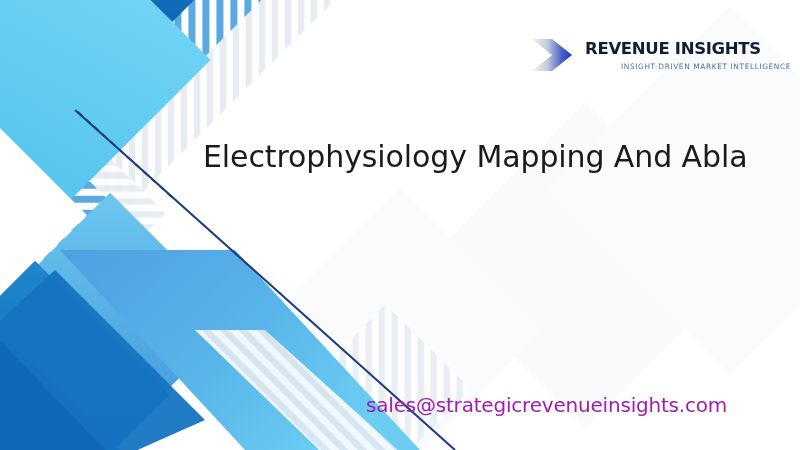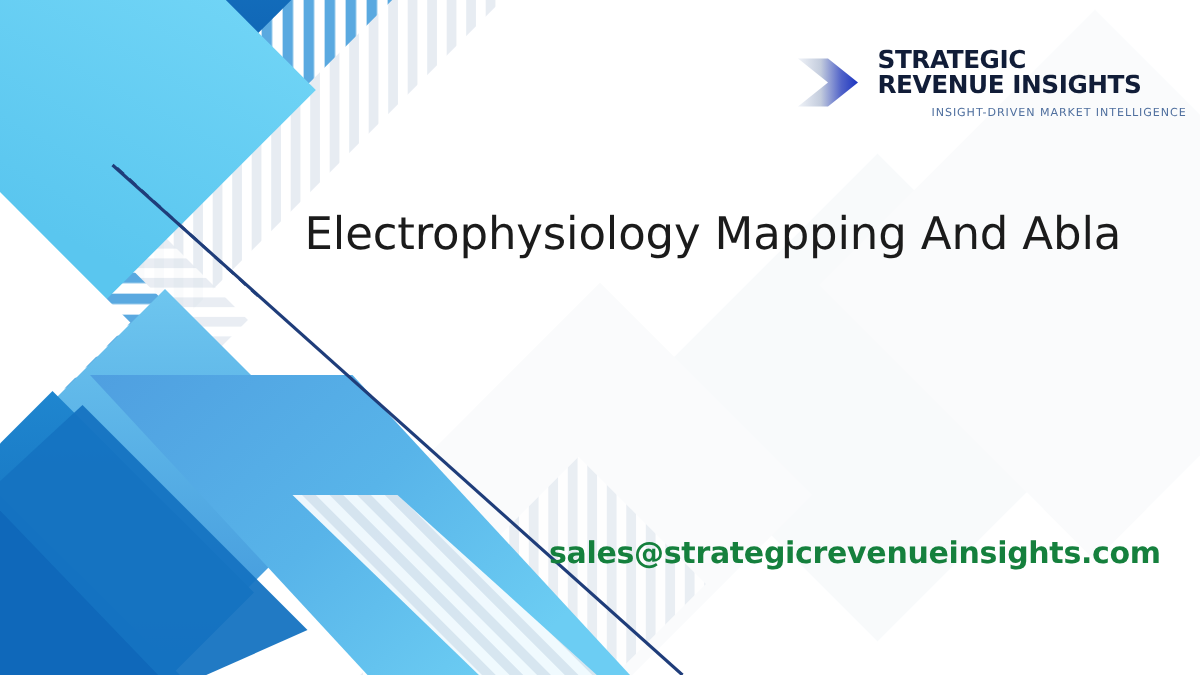--- a/index.html
+++ b/index.html
@@ -77,25 +77,25 @@
     font-weight: 400;
     color: #1b1b1b;
     white-space: nowrap;
     letter-spacing: -0.1px;
   }
 
   
   #email {
     position: absolute;
     left: 366px;
-    top: 356px;
+    top: 393px;
     font-family: "DejaVu Sans", sans-serif;
     font-size: 20px;
-    font-weight: 700;
-    color: #15803d;
+    font-weight: 400;
+    color: #a21caf;
     white-space: nowrap;
     letter-spacing: -0.2px;
   }
 </style>
 </head>
 <body>
 
 <div id="slide">
 
   <svg id="artwork" viewBox="0 0 800 450" width="800" height="450" xmlns="http://www.w3.org/2000/svg">
@@ -202,21 +202,20 @@
         <linearGradient id="chevGrad" x1="0" y1="0.5" x2="1" y2="0.5">
           <stop offset="0%" stop-color="#f0f3f8"></stop>
           <stop offset="38%" stop-color="#c3ccdd"></stop>
           <stop offset="72%" stop-color="#5264c9"></stop>
           <stop offset="100%" stop-color="#1b34c0"></stop>
         </linearGradient>
       </defs>
       <path d="M2,6 L22,6 L42,22 L22,38 L2,38 L22,22 Z" fill="url(#chevGrad)"></path>
     </svg>
     <div id="logo-text-block">
-      <div class="logo-line">STRATEGIC</div>
       <div class="logo-line" id="logo-line-2">REVENUE INSIGHTS</div>
       <div id="logo-tagline">INSIGHT-DRIVEN MARKET INTELLIGENCE</div>
     </div>
   </div>
 
   <div id="headline">Electrophysiology Mapping And Abla</div>
 
   <div id="email">sales@strategicrevenueinsights.com</div>
 
 </div>

